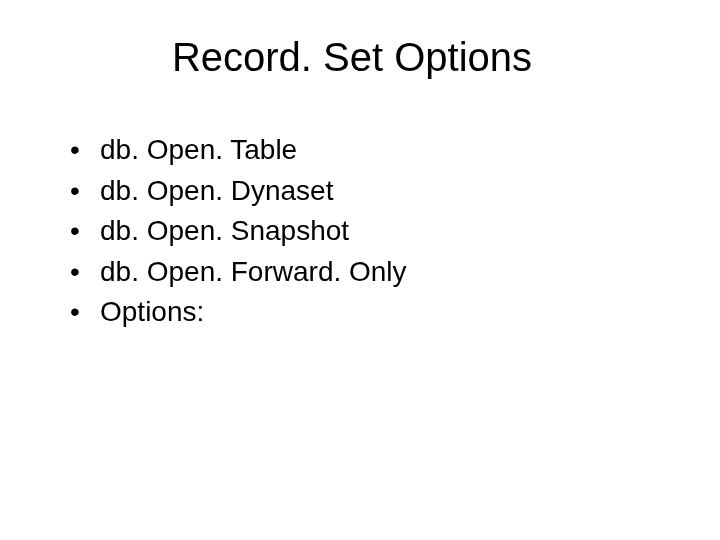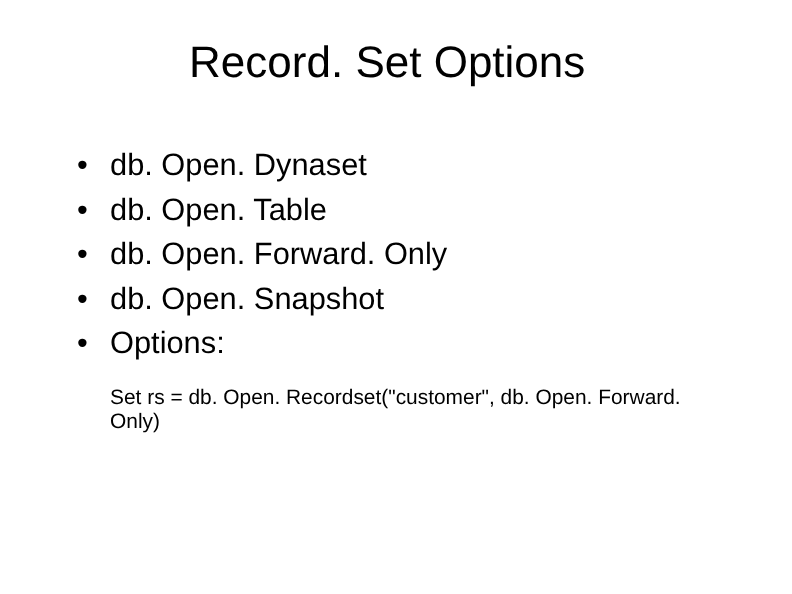--- a/index.html
+++ b/index.html
@@ -44,20 +44,19 @@
       padding-left: 50px;
       margin-top: 18px;
     }
   </style>
 </head>
 <body>
 
 <div class="slide">
   <h1 class="title">Record. Set Options</h1>
   <ul class="bullet-list">
+    <li>db. Open. Table</li>
     <li>db. Open. Dynaset</li>
-    <li>db. Open. Table</li>
+    <li>db. Open. Snapshot</li>
     <li>db. Open. Forward. Only</li>
-    <li>db. Open. Snapshot</li>
     <li>Options:</li>
   </ul>
-  <div class="code-line">Set rs = db. Open. Recordset("customer", db. Open. Forward. Only)</div>
 </div>
 
 </body></html>

